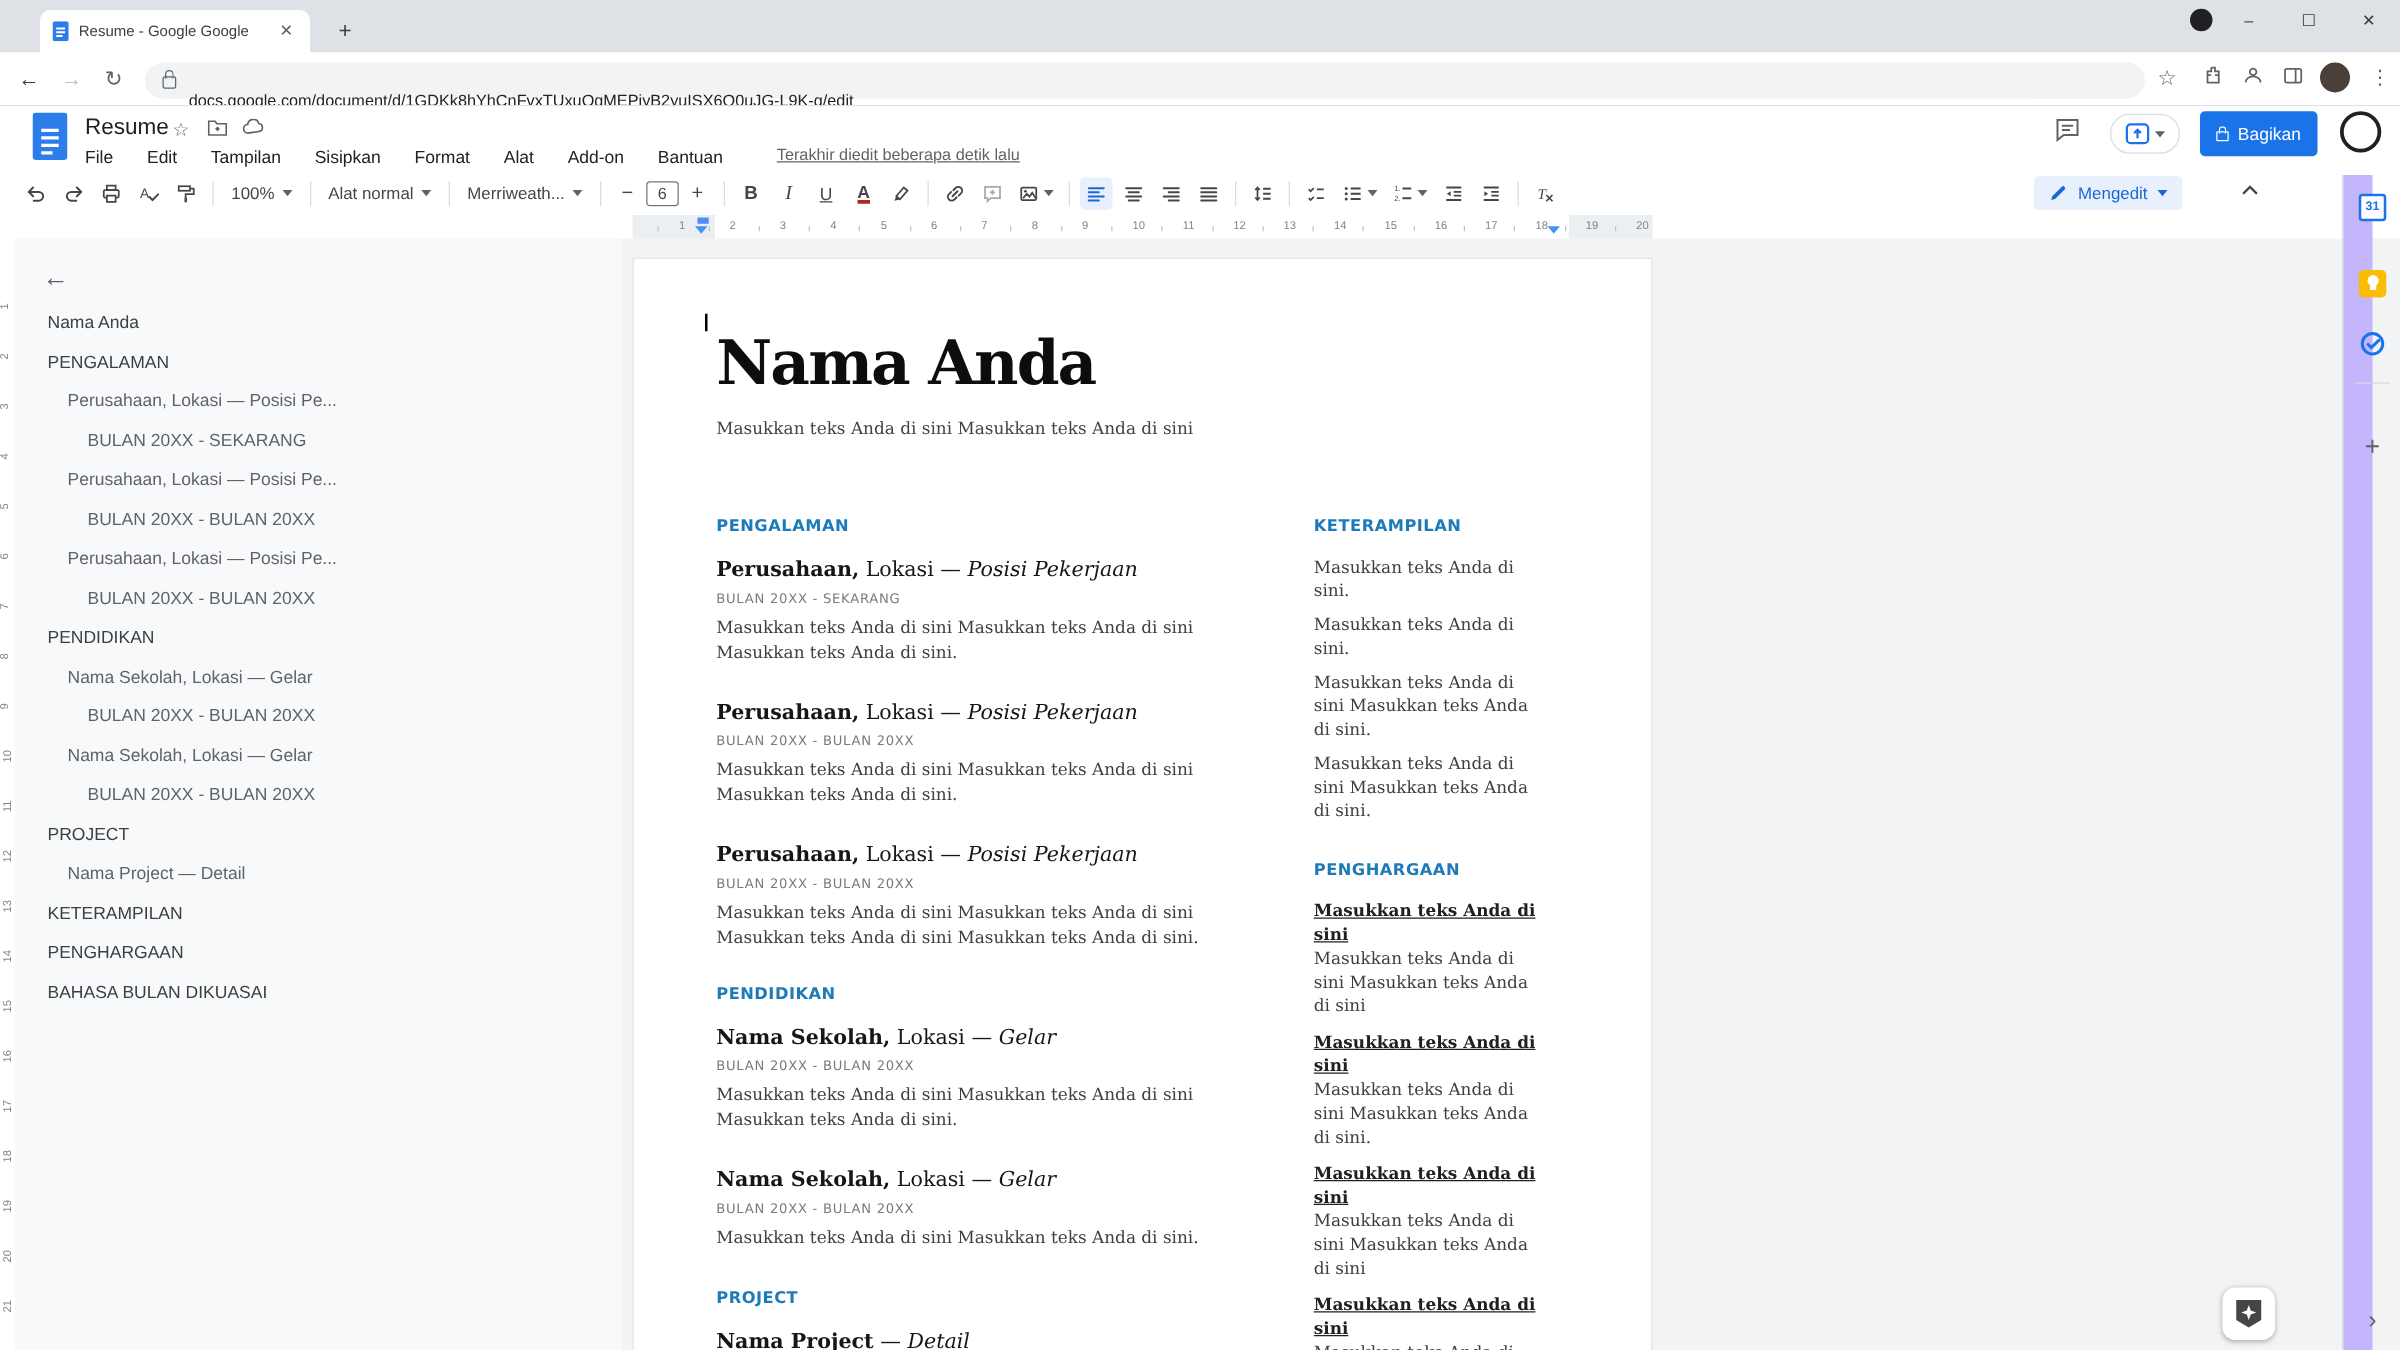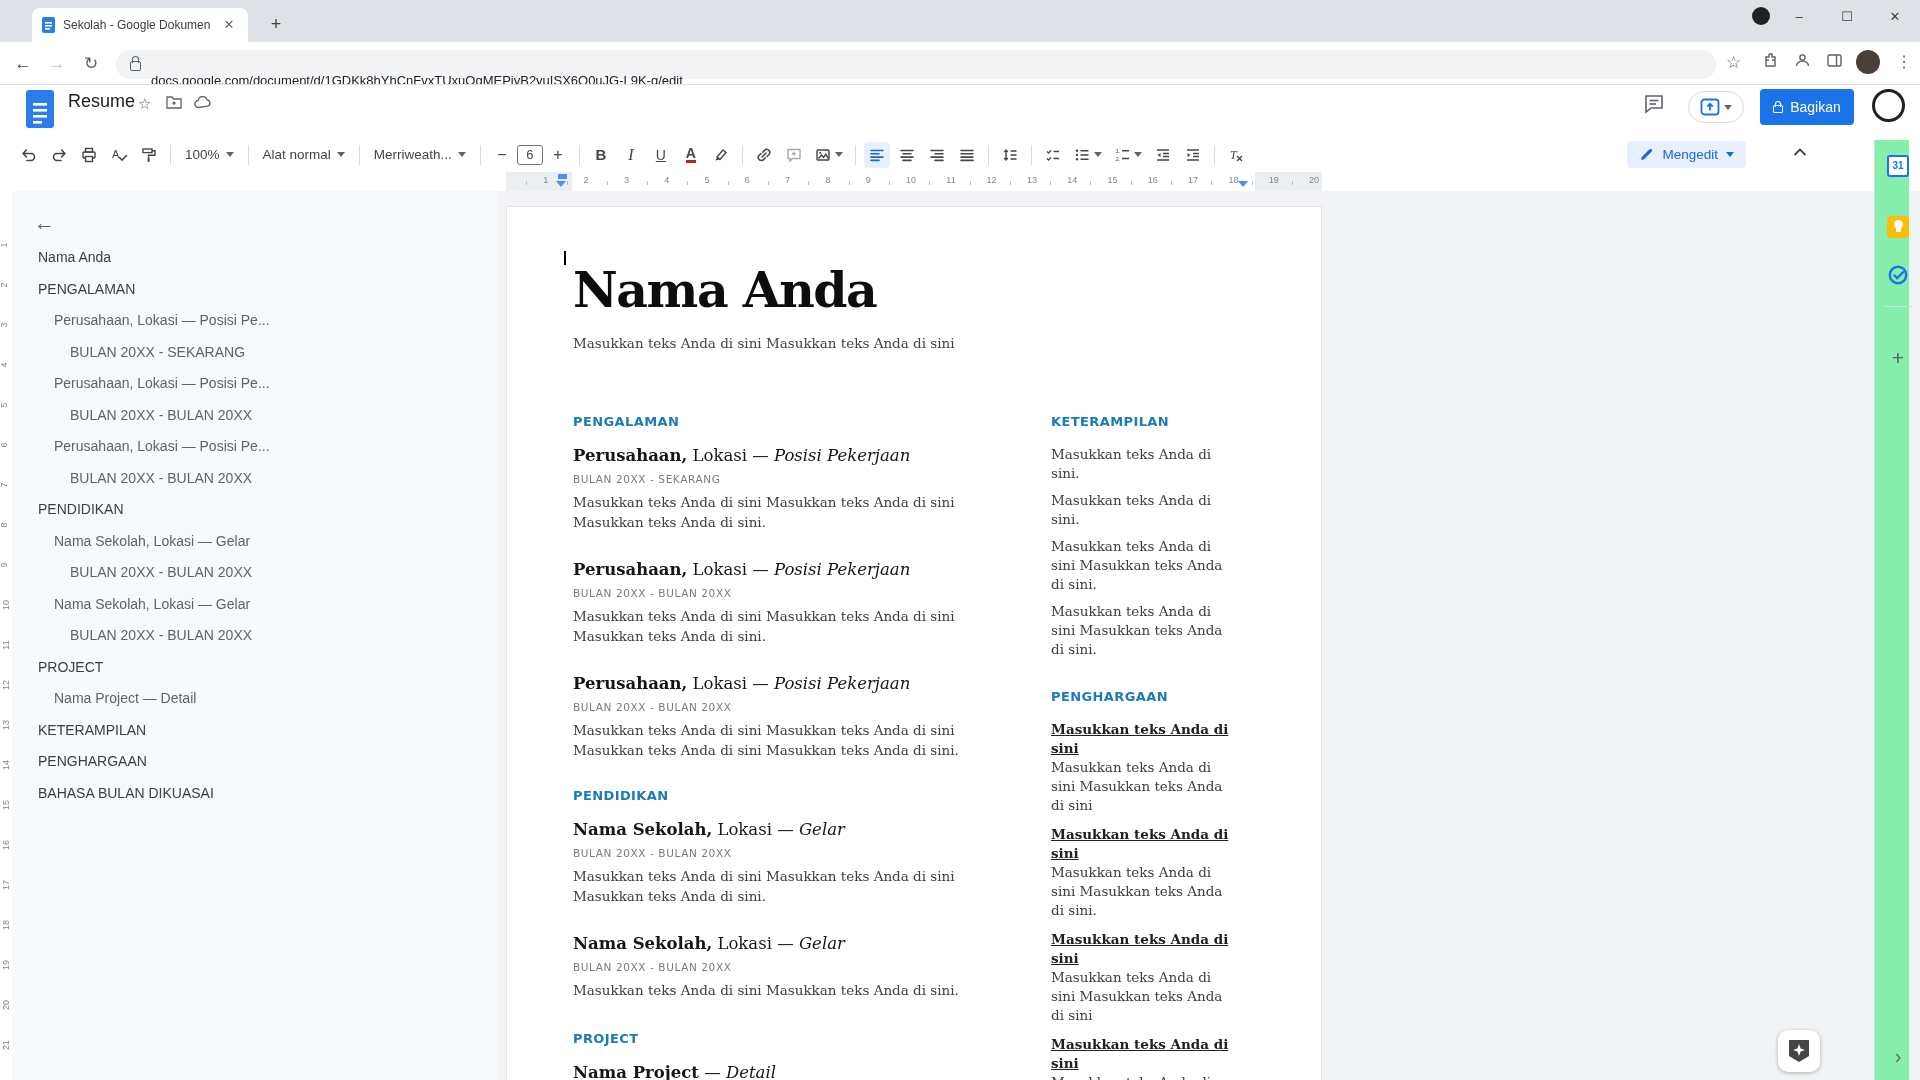--- a/index.html
+++ b/index.html
@@ -117,21 +117,21 @@
     font-family:"DejaVu Sans","Liberation Sans",sans-serif;}
   .ebody { font-size:13.5px; color:#3d4043; line-height:19.5px; margin-top:8px; }
   .skill-item { font-size:13.5px; color:#3d4043; line-height:19px; margin-bottom:8px; }
   .award { margin-bottom:10px; font-size:13.5px; line-height:19px; }
   .award b { color:#202020; display:block;text-decoration:underline; }
   .award span { color:#3d4043; }
   .sp-exp { margin-top:0px; } .sp-edu { margin-top:28px; } .sp-proj { margin-top:30px; }
   .sp-awd { margin-top:30px; }
 
   
-  #sidestrip { position:absolute; left:1874px; top:140px; width:35px; height:940px; background:#86efac;
+  #sidestrip { position:absolute; left:1874px; top:140px; width:24px; height:940px; background:#c4b5fd;
     border-left:1px solid #dadce0; }
   .strip-ic { position:absolute; left:12px; width:22px; height:22px; }
   #cal-ic { top:15px; border:2px solid #1a73e8; border-radius:3px; background:#fff; color:#1a73e8;
     font-size:10px; font-weight:bold; text-align:center; line-height:18px; }
   #keep-ic { top:76px; background:#fbbc04; border-radius:4px; position:absolute; }
   #keep-ic:before { content:""; position:absolute; left:6.5px; top:4px; width:9px; height:9px;
     background:#fff; border-radius:50%;}
   #keep-ic:after { content:""; position:absolute; left:8.5px; top:12px; width:5px; height:4px; background:#fff;}
   #tasks-ic { top:124px; }
   .strip-div { position:absolute; left:9px; top:166px; width:28px; height:1px; background:#dadce0; }
@@ -144,21 +144,21 @@
 <body>
 
 <div id="tabstrip">
   <div class="tab">
     <svg width="13" height="16" viewBox="0 0 13 16">
       <rect x="0" y="0" width="13" height="16" rx="2" fill="#2b7de9"></rect>
       <rect x="3" y="5" width="7" height="1.6" fill="#fff"></rect>
         <rect x="3" y="8" width="7" height="1.6" fill="#fff"></rect>
       <rect x="3" y="11" width="5" height="1.6" fill="#fff"></rect>
     </svg>
-    <span class="tab-title">Sekolah - Google Dokumen</span>
+    <span class="tab-title">Resume - Google Google</span>
     <span class="tab-close">✕</span>
   </div>
   <div class="newtab">+</div>
   <div id="rec-dot"></div>
   <div class="winbtn" style="left:1776px">–</div>
   <div class="winbtn" style="left:1824px">☐</div>
   <div class="winbtn" style="left:1872px">✕</div>
 </div>
 
 <div id="navbar">
@@ -205,20 +205,31 @@
   <div class="dh-ic" style="left:166px">
     <svg width="16" height="14" viewBox="0 0 16 14">
         <path d="M1 2 h5 l1.5 2 H15 v9 H1 z" stroke="#5f6368" stroke-width="1.3" fill="none"></path>
         <path d="M8 10 v-3 M6.5 8.5 L8 7 l1.5 1.5" stroke="#5f6368" stroke-width="1.2" fill="none"></path>
       </svg>
   </div>
   <div class="dh-ic" style="left:194px">
     <svg width="18" height="13" viewBox="0 0 18 13">
         <path d="M4.5 11.5 a3.5 3.5 0 0 1 -0.3 -7 a4.5 4.5 0 0 1 8.8 -0.7 a3.2 3.2 0 0 1 0.5 6.3 z" stroke="#5f6368" stroke-width="1.3" fill="none"></path>
       </svg>
+  </div>
+  <div id="menubar">
+    <span class="menu-item">File</span>
+    <span class="menu-item">Edit</span>
+    <span class="menu-item">Tampilan</span>
+    <span class="menu-item">Sisipkan</span>
+    <span class="menu-item">Format</span>
+    <span class="menu-item">Alat</span>
+    <span class="menu-item">Add-on</span>
+    <span class="menu-item">Bantuan</span>
+    <span id="last-edit">Terakhir diedit beberapa detik lalu</span>
   </div>
   <div id="comment-ic">
     <svg width="22" height="22" viewBox="0 0 22 22">
         <path d="M3 3 h16 v12 H8 l-5 4 z" stroke="#5f6368" stroke-width="1.6" fill="none"></path>
         <line x1="6.5" y1="7.5" x2="15.5" y2="7.5" stroke="#5f6368" stroke-width="1.6"></line>
         <line x1="6.5" y1="11" x2="13" y2="11" stroke="#5f6368" stroke-width="1.6"></line>
       </svg>
   </div>
   <div id="present">
     <svg width="20" height="18" viewBox="0 0 20 18">

